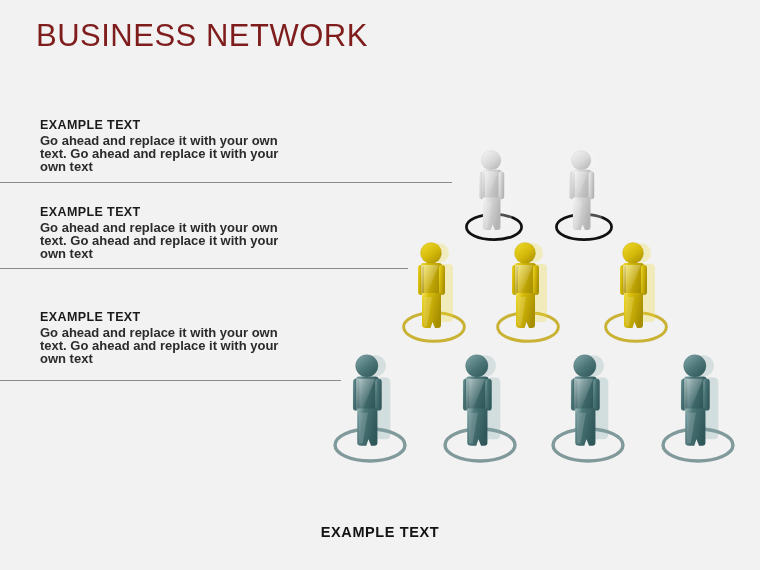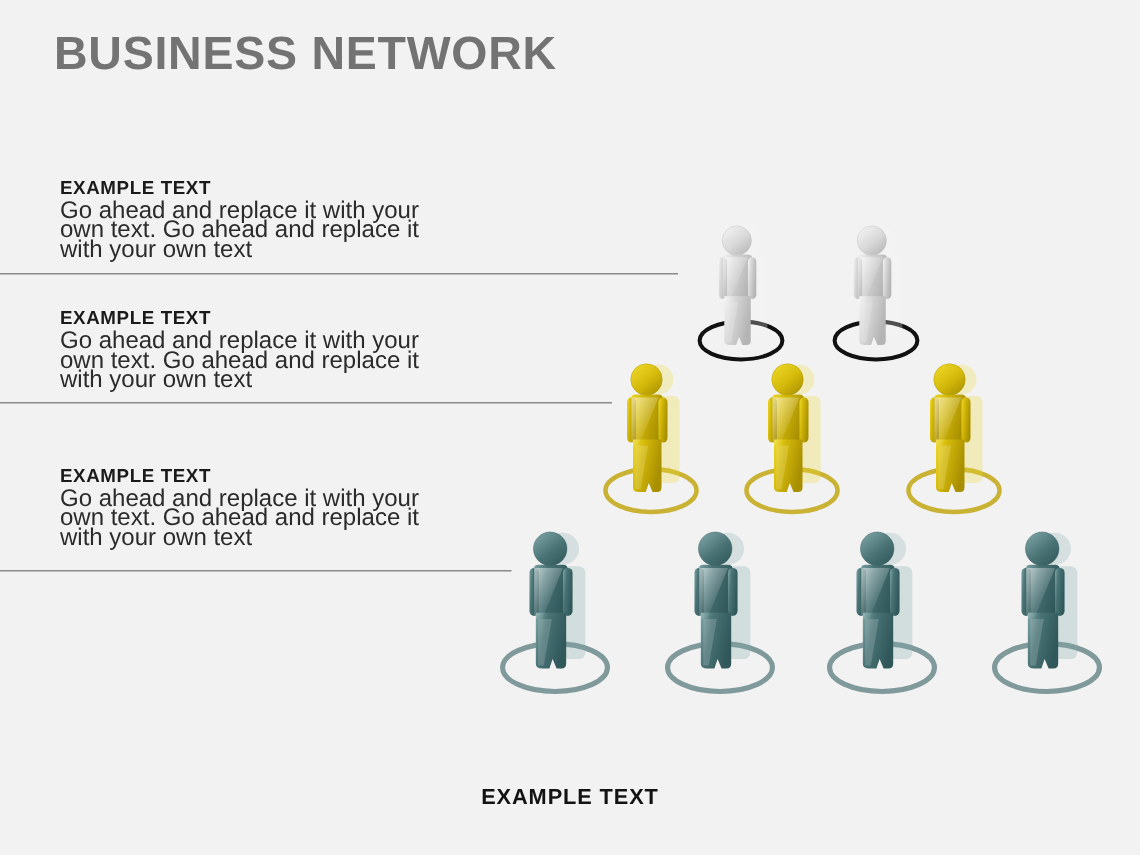--- a/index.html
+++ b/index.html
@@ -22,44 +22,45 @@
     height: 570px;
     background: #f2f2f2;
   }
 
   
   #title {
     position: absolute;
     left: 36px;
     top: 18px;
     font-size: 31px;
-    font-weight: bold;
+    font-weight: normal;
     letter-spacing: 0.5px;
-    color: #737373;
+    color: #7f1d1d;
     white-space: nowrap;
   }
 
   
   .text-block {
     position: absolute;
     width: 250px;
   }
   .tb-heading {
     font-size: 12.5px;
     font-weight: bold;
     letter-spacing: 0.4px;
     color: #1a1a1a;
     margin: 0 0 2px 0;
     white-space: nowrap;
   }
   .tb-body {
-    font-size: 16px;
+    font-size: 13px;
     line-height: 13px;
     color: #2b2b2b;
     margin: 0;
+    font-weight: bold;
   }
 
   #block-1 { left: 40px; top: 118px; }
   #block-2 { left: 40px; top: 205px; }
   #block-3 { left: 40px; top: 310px; }
 
   
   .connector {
     position: absolute;
     left: 0;

